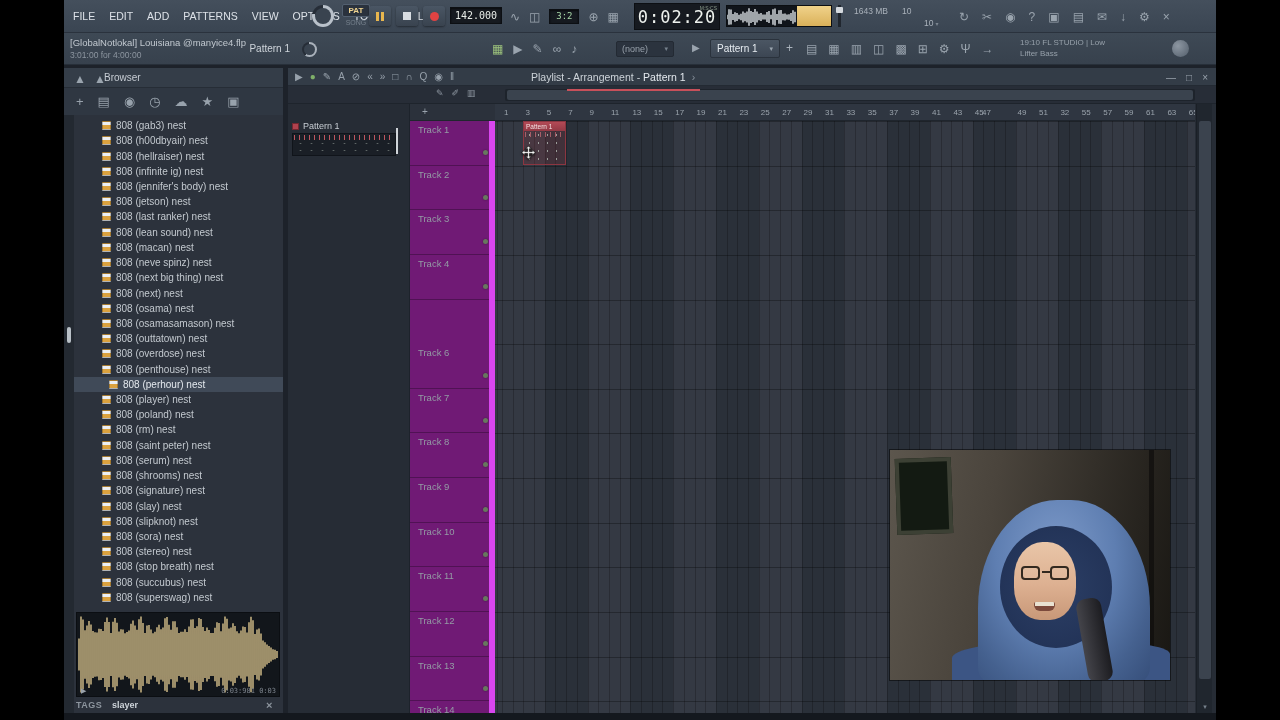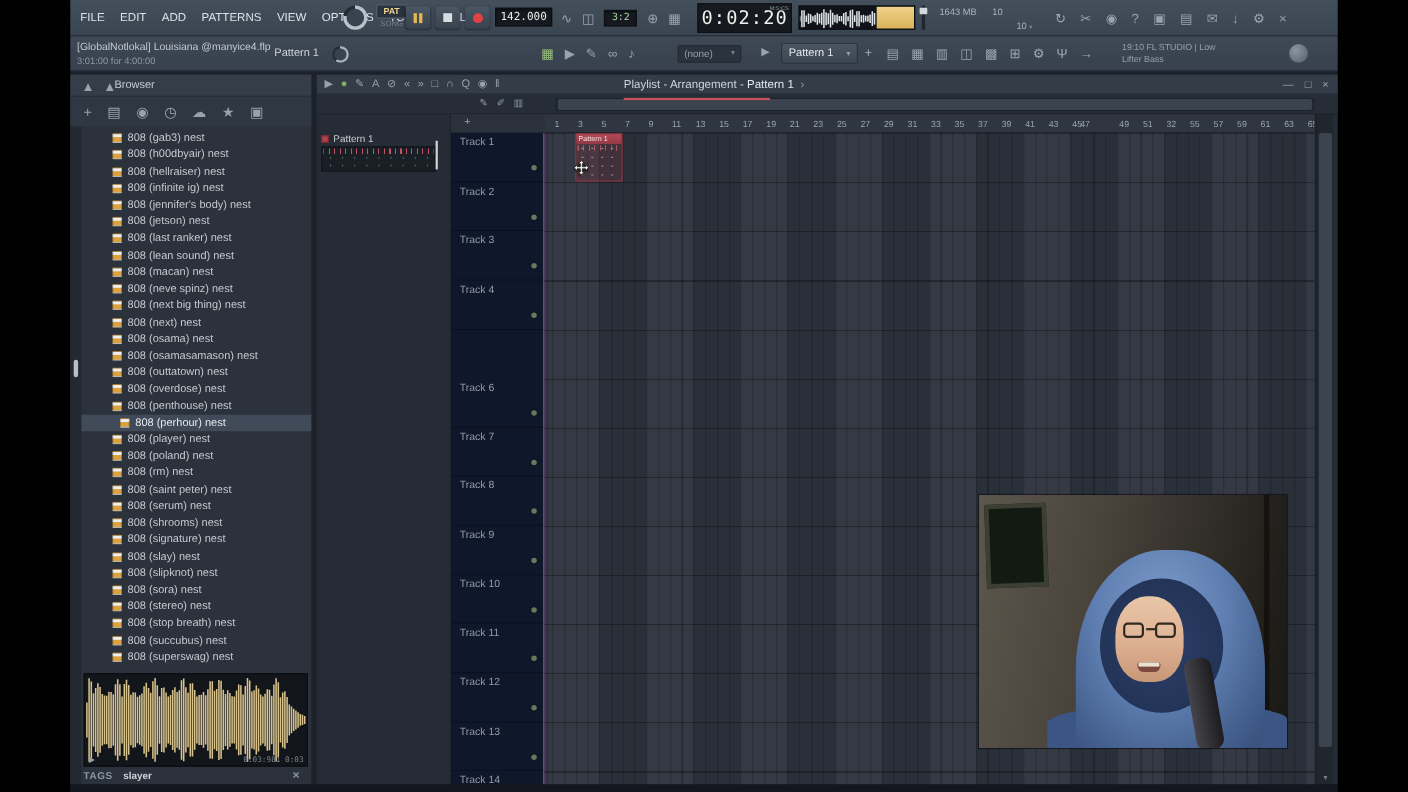--- a/index.html
+++ b/index.html
@@ -91,21 +91,21 @@
   .tags-row{position:absolute;left:0;top:632px;width:219px;height:13px;font-weight:bold;}
   .tags-label{position:absolute;left:12px;top:0;font-size:9px;color:#8d959e;letter-spacing:.5px;}
   .tags-value{position:absolute;left:48px;top:0;font-size:9px;color:#ced4da;}
   .tags-close{position:absolute;left:202px;top:-1px;font-size:11px;color:#8d959e;}
 
   
   .playlist-win{position:absolute;left:224px;top:68px;width:928px;height:645px;background:#262c35;}
   .pl-titlebar{position:absolute;left:0;top:0;width:928px;height:18px;background:#333c47;border-bottom:1px solid #232a33;}
   .pl-icons{position:absolute;left:7px;top:0;height:18px;display:flex;align-items:center;gap:7px;}
   .pl-icons .gicon{font-size:10px;color:#97a1ab;}
-  .pl-title{position:absolute;left:243px;top:3px;font-size:10.5px;color:#cdd3d9;white-space:nowrap;margin-left:36px;}
+  .pl-title{position:absolute;left:243px;top:3px;font-size:10.5px;color:#cdd3d9;white-space:nowrap;}
   .pl-title .pat-part{color:#e4e9ee;}
   .pl-title .chev{color:#8a939d;margin-left:6px;}
   .win-btns{position:absolute;right:8px;top:0;height:18px;display:flex;gap:10px;align-items:center;
     font-size:10px;color:#9aa3ad;}
   .pl-strip{position:absolute;left:0;top:18px;width:928px;height:18px;background:#272d37;border-bottom:1px solid #1e242c;}
   .strip-icons{position:absolute;left:148px;top:3px;display:flex;gap:8px;}
   .strip-icons .gicon{font-size:9px;color:#8d96a0;}
   .hscroll{position:absolute;left:217px;top:3px;width:690px;height:12px;background:#1d232b;border-radius:2px;}
   .hscroll-handle{position:absolute;left:2px;top:1px;width:686px;height:10px;background:#3a434e;border-radius:2px;}
   .loop-marker{position:absolute;left:62px;top:0;width:133px;height:2px;background:#c8505a;}
@@ -116,22 +116,22 @@
   .picker-thumb::before{content:"";position:absolute;left:1px;right:1px;top:1px;height:5px;
     background:repeating-linear-gradient(90deg,#c05560 0 1px,transparent 1px 5px);}
   .picker-thumb::after{content:"";position:absolute;inset:6px 2px 2px 2px;opacity:.55;
     background-image:radial-gradient(#98a29a 0.8px,transparent 1.1px);background-size:11px 7px;}
   .picker-scroll{position:absolute;left:108px;top:24px;width:2px;height:26px;background:#cfd4d9;}
   .corner{position:absolute;left:122px;top:36px;width:85px;height:17px;background:#2b313b;border-bottom:1px solid #20262e;}
   .corner-plus{position:absolute;left:12px;top:2px;font-size:10px;color:#9aa3ad;}
   .ruler{position:absolute;left:207px;top:36px;width:700px;height:17px;background:#2f3641;
     border-bottom:1px solid #1f252d;overflow:hidden;}
   .ruler-num{position:absolute;top:4px;font-size:8px;color:#9aa3ac;}
-  .theaders{position:absolute;left:122px;top:53px;width:85px;height:592px;background:#0f172a;
-    border-right:1px solid #d946ef;overflow:hidden;}
+  .theaders{position:absolute;left:122px;top:53px;width:85px;height:592px;background:#701a75;
+    border-right:6px solid #d946ef;overflow:hidden;}
   .trow{position:absolute;left:0;width:85px;height:44.64px;border-bottom:1px solid rgba(0,0,0,.28);}
   .trow .tname{position:absolute;left:8px;top:3px;font-size:9.5px;color:#949ca5;}
   .trow .tdot{position:absolute;right:7px;top:29px;width:5px;height:5px;border-radius:50%;
     background:#68775f;box-shadow:0 0 2px rgba(0,0,0,.4);}
   .grid{position:absolute;left:207px;top:53px;width:700px;height:592px;background-color:#2d333d;overflow:hidden;
     background-image:
       repeating-linear-gradient(180deg,rgba(0,0,0,.30) 0 1px,transparent 1px 44.64px),
       repeating-linear-gradient(90deg,rgba(0,0,0,.22) 0 1px,transparent 1px 10.7px),
       repeating-linear-gradient(90deg,rgba(255,255,255,.03) 0 42.8px,rgba(0,0,0,.06) 42.8px 85.6px);
     background-position:0 0,7px 0,7px 0;}

